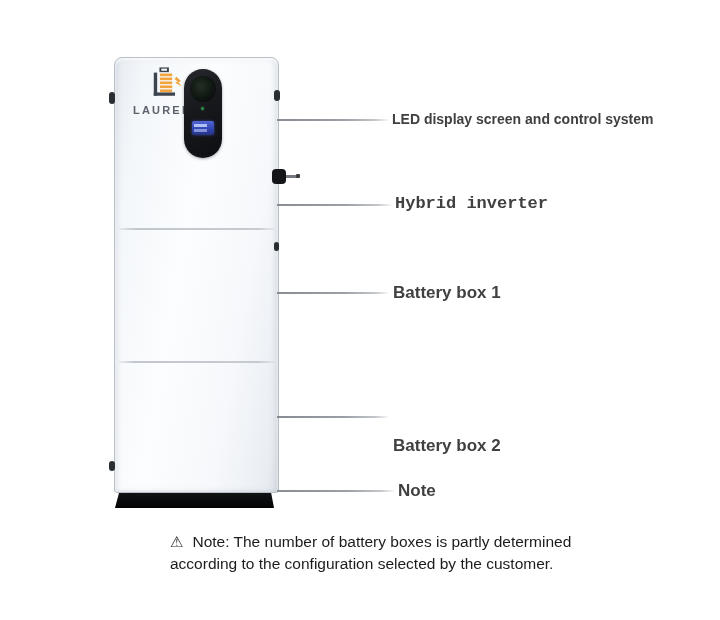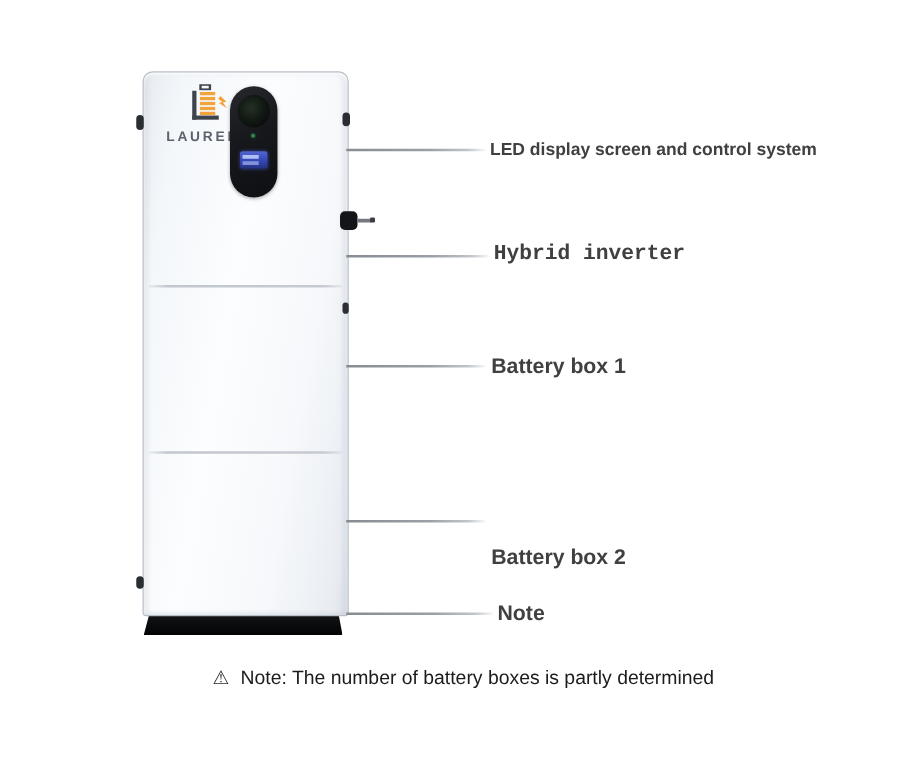--- a/index.html
+++ b/index.html
@@ -173,15 +173,16 @@
   <div class="callout-line cl4"></div>
   <div class="callout-label lb4">Battery box 2</div>
 
   <div class="callout-line cl5"></div>
   <div class="callout-label lb5">Note</div>
 
   <div class="note">
     <div>
       <span class="warn">⚠︎</span><span>Note: The number of battery boxes is partly determined</span>
     </div>
+    <div>according to the configuration selected by the customer.</div>
   </div>
 
 </div>
 
 </body></html>

